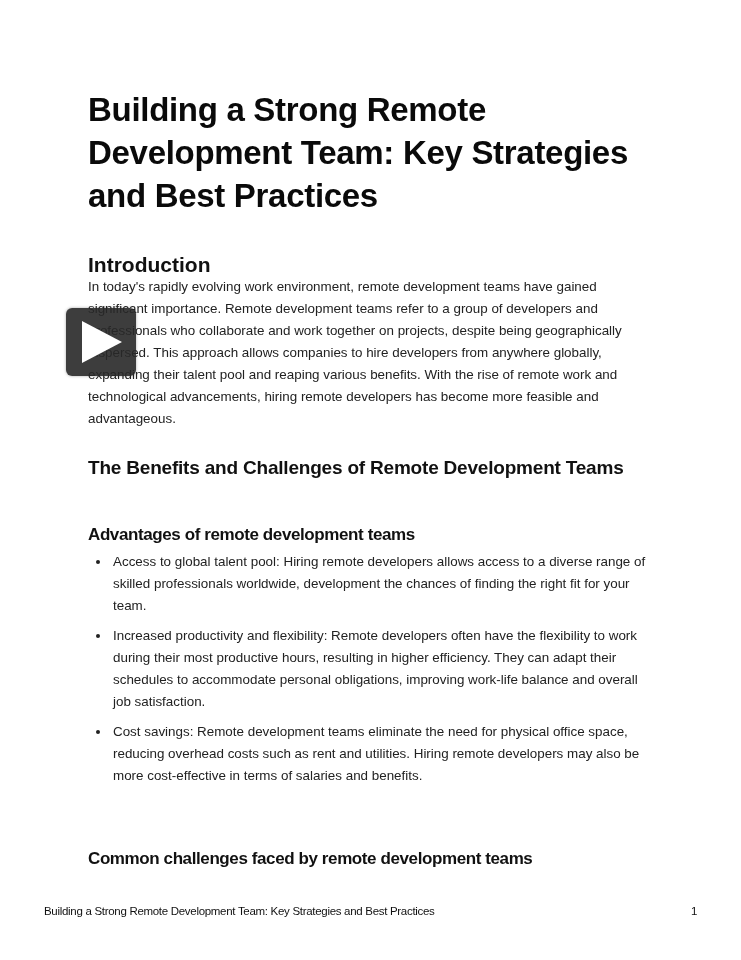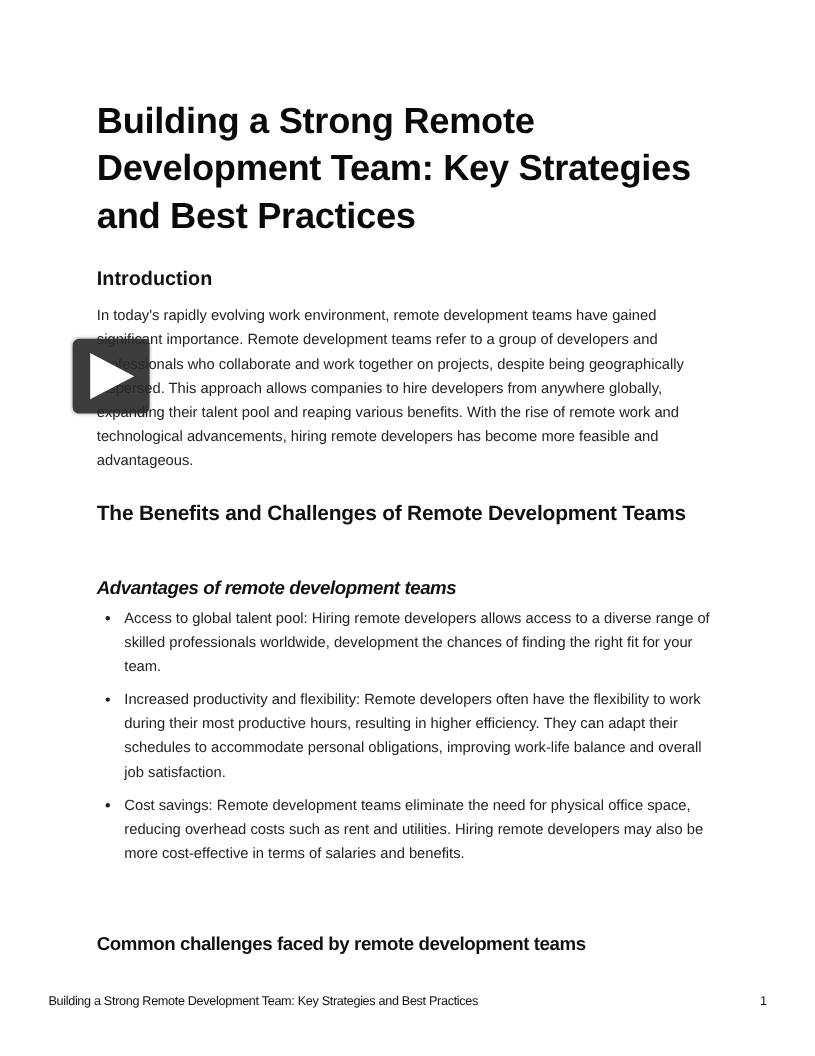--- a/index.html
+++ b/index.html
@@ -2,25 +2,25 @@
 <html><head>
   <meta charset="utf-8">
   <style>
     html, body { margin: 0; padding: 0; background: #ffffff; }
     body { width: 741px; height: 960px; position: relative; overflow: hidden;
       font-family: "Liberation Sans", sans-serif; color: #111; }
     .page { position: absolute; left: 0; top: 0; width: 741px; height: 960px; }
     .title { position: absolute; left: 88px; top: 88px; width: 560px; margin: 0;
       font-size: 33px; font-weight: bold; line-height: 43px; letter-spacing: -0.3px; color: #0a0a0a; }
     .h2 { position: absolute; left: 88px; margin: 0; font-weight: bold; color: #111; }
-    .intro-h { top: 240px; font-size: 18px; line-height: 26px; }
+    .intro-h { top: 252px; font-size: 21px; line-height: 26px; }
     .benefits-h { top: 455px; font-size: 19px; line-height: 25px; width: 570px; letter-spacing: -0.2px; }
     .h3 { position: absolute; left: 88px; margin: 0; font-size: 17px; font-weight: bold;
       line-height: 22px; letter-spacing: -0.4px; color: #111; }
-    .adv-h { top: 524px; font-style: italic; }
+    .adv-h { top: 524px; }
     .chal-h { top: 848px; }
     .para { position: absolute; left: 88px; top: 276px; width: 560px; margin: 0;
       font-size: 13.4px; line-height: 22px; color: #222; text-align: left; }
     .blist { position: absolute; left: 96px; top: 551px; width: 556px; margin: 0; padding: 0; list-style: none; }
     .blist li { position: relative; padding-left: 17px; font-size: 13.4px; line-height: 22px;
       color: #222; margin-bottom: 8px; }
     .bullet { position: absolute; left: 0; top: 9px; width: 4px; height: 4px; background: #222; border-radius: 50%; }
     .footer-title { position: absolute; left: 44px; top: 905px; font-size: 11.5px; color: #111; letter-spacing: -0.3px; }
     .footer-page { position: absolute; left: 691px; top: 905px; font-size: 11.5px; color: #111; }
     .play { position: absolute; left: 66px; top: 308px; width: 70px; height: 68px;

